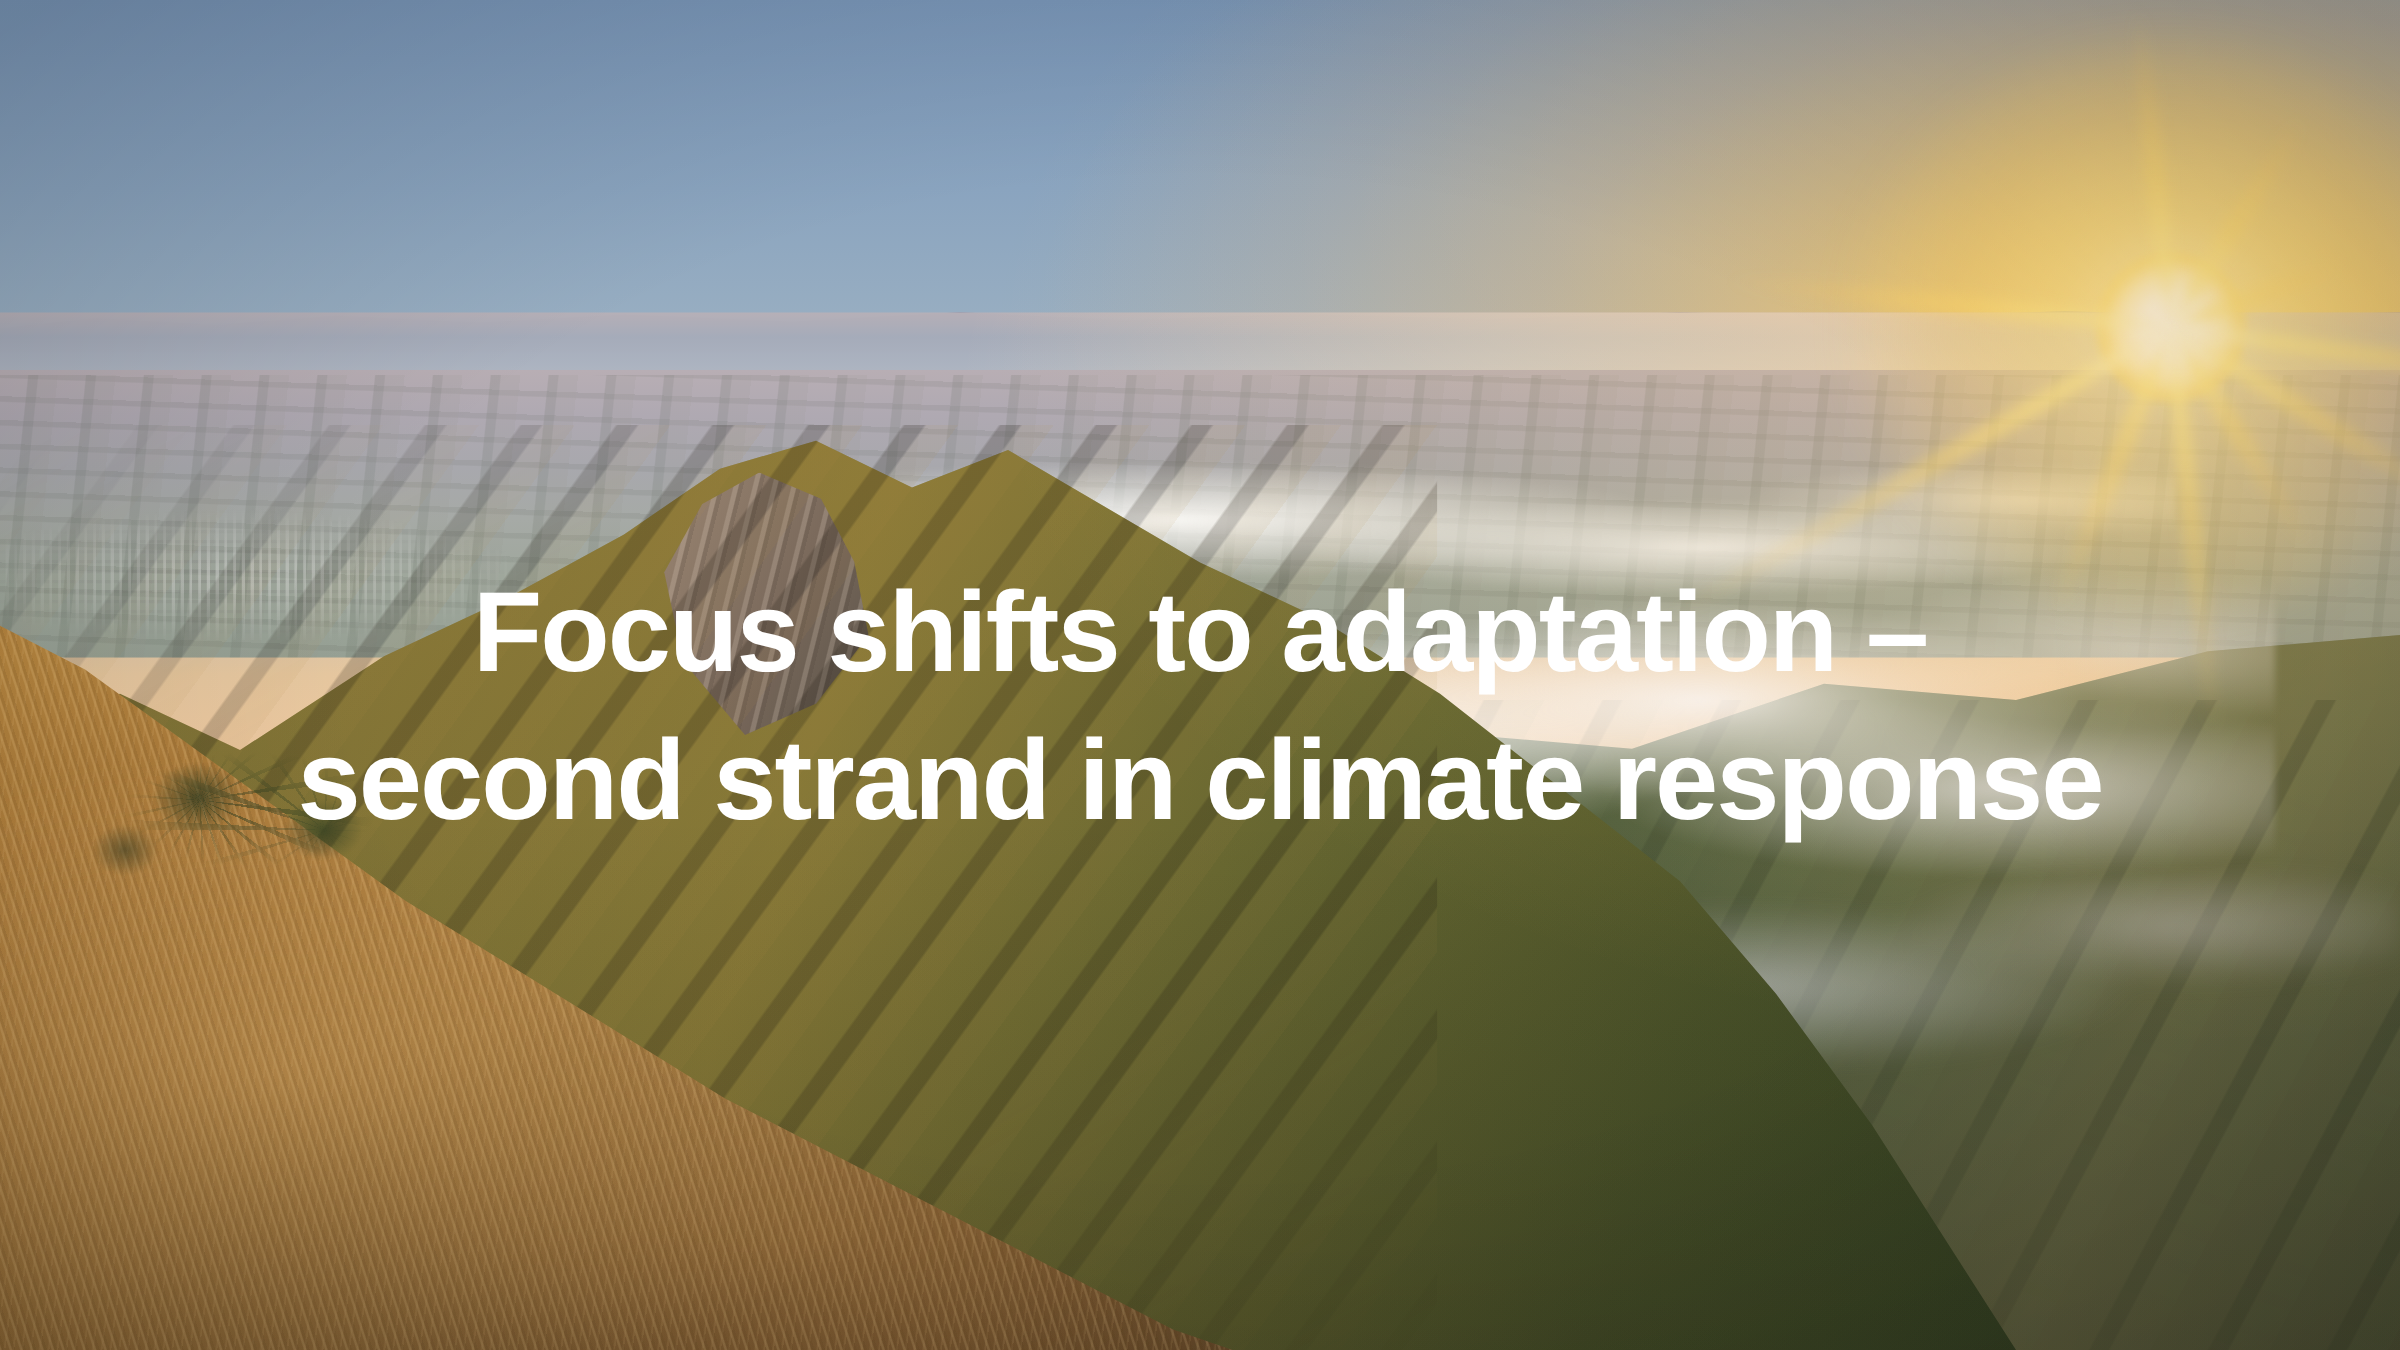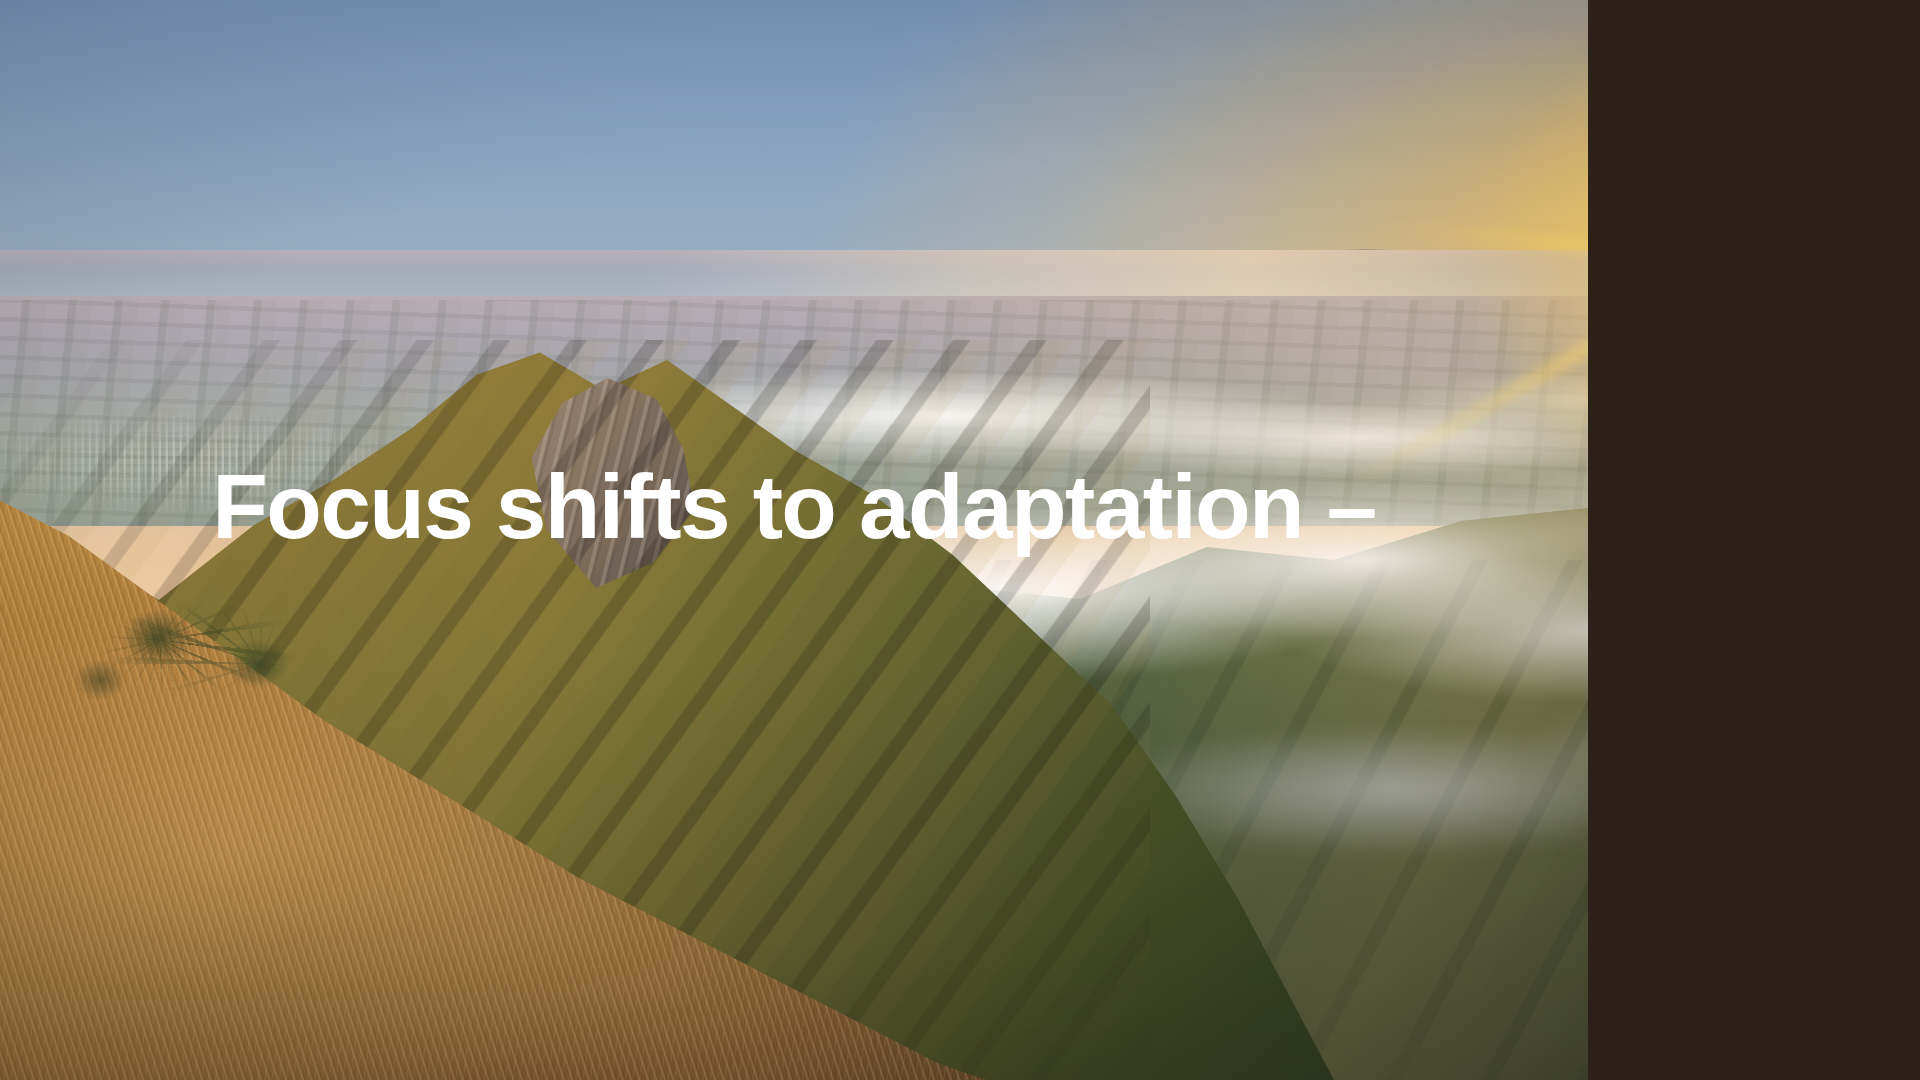--- a/index.html
+++ b/index.html
@@ -5,21 +5,21 @@
   * { margin:0; padding:0; box-sizing:border-box; }
   html, body {
     width:1920px; height:1080px;
     overflow:hidden;
     background:#2b2118;
     font-family:"Liberation Sans", sans-serif;
   }
 
   #hero {
     position:relative;
-    width:1588px; height:1080px;
+    width:1920px; height:1080px;
     overflow:hidden;
   }
 
   
   .layer { position:absolute; inset:0; }
 
   
   #sky {
     background:
       linear-gradient(to bottom,
@@ -439,15 +439,16 @@
         <div class="ray" style="width: 470px; transform: translateY(-8px) rotate(150deg);"></div>
         <div class="ray" style="width: 360px; transform: translateY(-8px) rotate(186deg);"></div>
       </div>
 
     <div class="layer" id="grade"></div>
     <div class="layer" id="vignette"></div>
   </div>
 
   <h1 id="headline">
     <span class="hl-line">Focus shifts to adaptation –</span>
+    <span class="hl-line">second strand in climate response</span>
   </h1>
 
 </div>
 
 </body></html>

